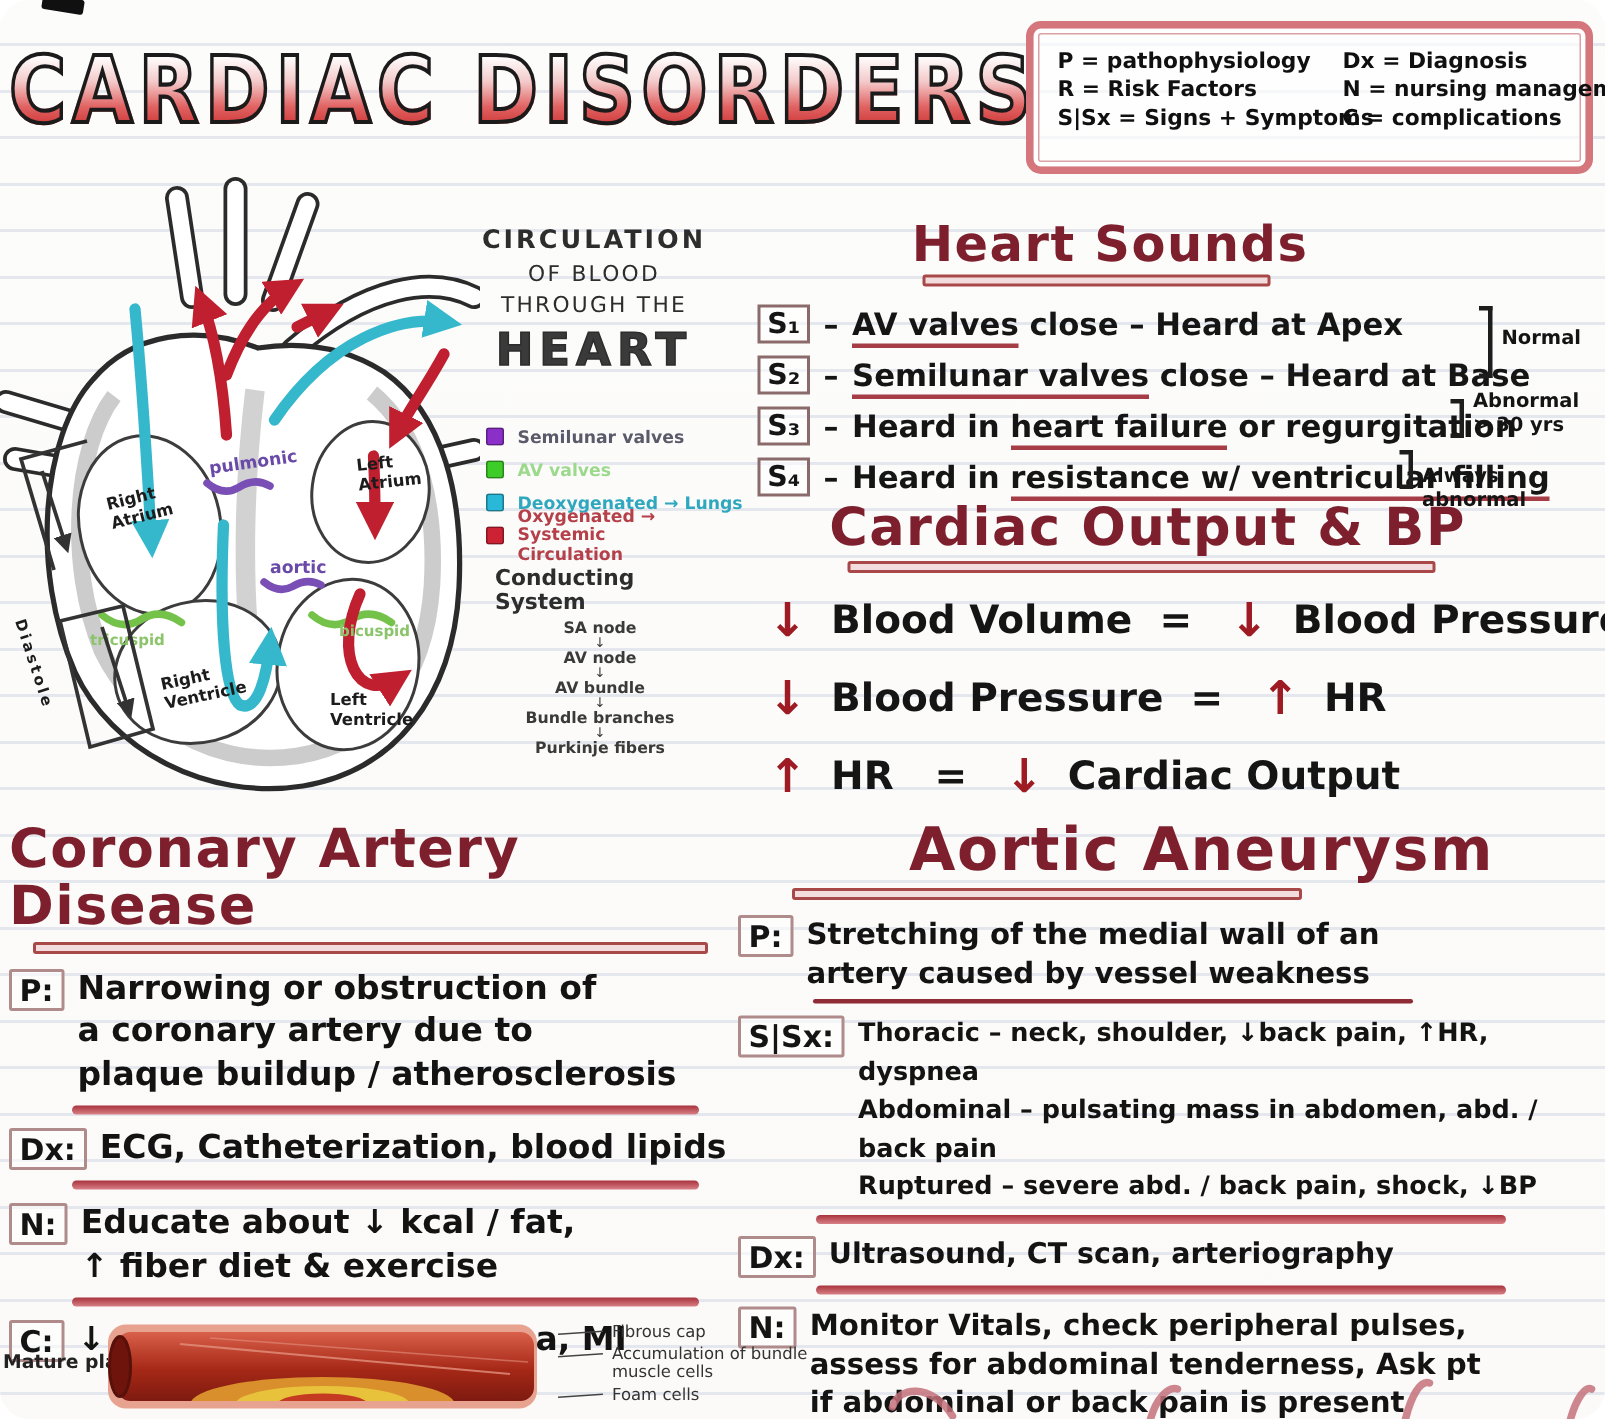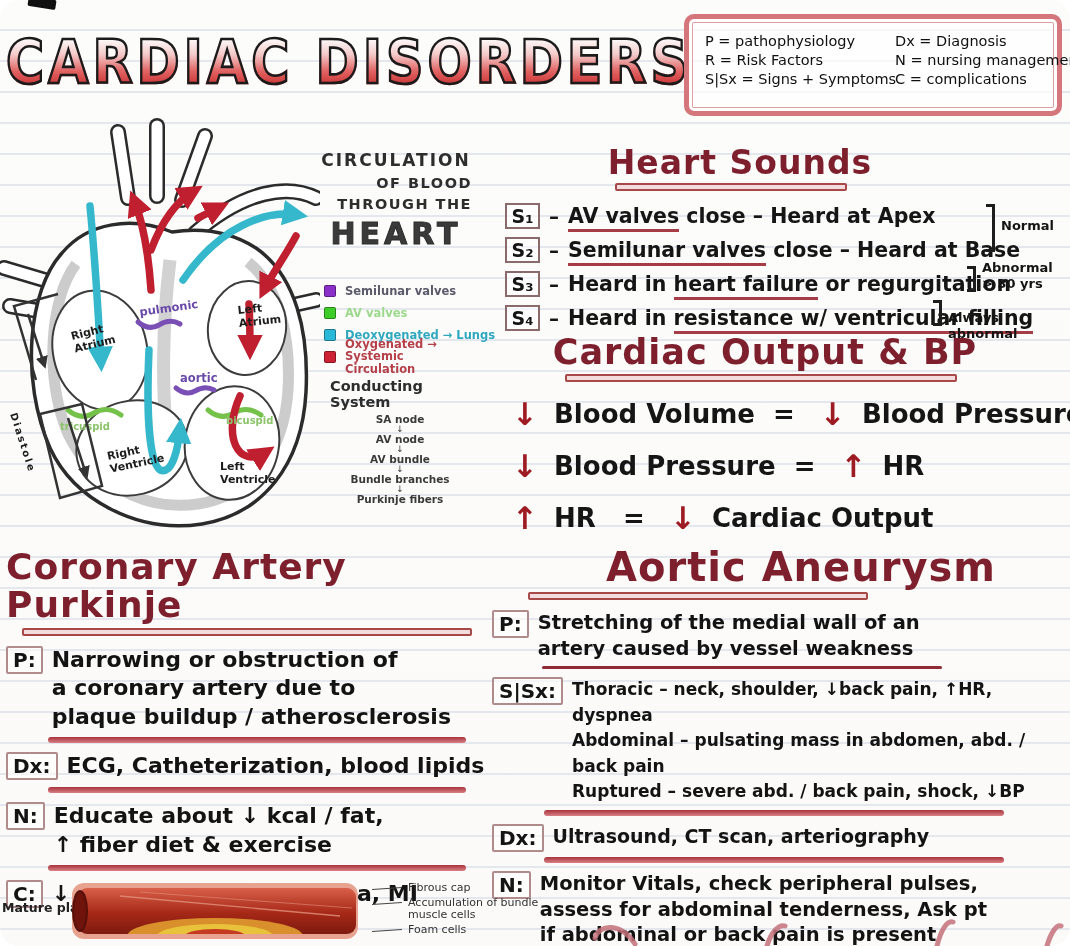--- a/index.html
+++ b/index.html
@@ -24,25 +24,25 @@
   
   .key-box{
     position:absolute; left:684px; top:14px; width:378px; height:102px;
     border:5px solid #d4767c; border-radius:10px;
     box-shadow: inset 0 0 0 3px #ffffff, inset 0 0 0 4px #dba0a4;
     background:rgba(255,255,255,.65);
     display:flex; gap:10px; padding:14px 6px 6px 16px;
   }
   .key-col{ display:flex; flex-direction:column; gap:3px; }
   .key-col.first{ width:180px; }
-  .key-item{ font-size:14.5px; font-weight:400; color:#101010; white-space:nowrap; }
+  .key-item{ font-size:14.5px; font-weight:700; color:#101010; white-space:nowrap; }
   
   .circ-caption{ position:absolute; left:320px; top:150px; width:152px; text-align:center; color:#2d2d2d; }
   .circ-l1{ font-size:17px; font-weight:800; letter-spacing:2px; }
-  .circ-l2,.circ-l3{ font-size:14.5px; font-weight:700; letter-spacing:1.5px; margin-top:5px;text-align:right;}
+  .circ-l2,.circ-l3{ font-size:14.5px; font-weight:400; letter-spacing:1.5px; margin-top:5px;}
   .circ-l4{ font-size:30px; font-weight:800; letter-spacing:4px; margin-top:4px; color:#3a3a3a;
             -webkit-text-stroke:1px #2c2c2c; }
   .flow-legend{ position:absolute; left:324px; top:284px; display:flex; flex-direction:column; gap:9px; }
   .leg-row{ display:flex; align-items:center; gap:9px; height:13px; }
   .sw{ width:12px; height:12px; border-radius:2px; border:1px solid rgba(0,0,0,.35); }
   .sw1{ background:#8b2fc9; } .sw2{ background:#3ecc28; } .sw3{ background:#29b8d8; } .sw4{ background:#cc2233; }
   .leg-label{ font-size:11.5px; font-weight:700; }
   .leg1{ color:#5a5a6a; } .leg2{ color:#9cd98c; } .leg3{ color:#2fa8bf; } .leg4{ color:#b5404a; width:120px; line-height:1.1;}
   .conducting{ position:absolute; left:330px; top:378px; width:140px; color:#2d2d2d;}
   .cond-title{ font-size:14.5px; font-weight:700; margin-bottom:3px; }
@@ -312,21 +312,21 @@
     </div>
     <div class="co-line">
       <span class="co-arrow">↓</span><span> Blood Pressure  =  </span><span class="co-arrow">↑</span><span> HR</span>
     </div>
     <div class="co-line">
       <span class="co-arrow">↑</span><span> HR   =  </span><span class="co-arrow">↓</span><span> Cardiac Output</span>
     </div>
   </section>
 
   <section class="cad">
-    <h2 class="sec-title cad-title">Coronary Artery Purkinje</h2>
+    <h2 class="sec-title cad-title">Coronary Artery Disease</h2>
     <div class="h-bar cad-bar"></div>
     <div class="entry">
       <span class="tag-box">P:</span>
       <div class="entry-lines">
         <div>Narrowing or obstruction of</div>
         <div>a coronary artery due to</div>
         <div>plaque buildup / atherosclerosis</div>
       </div>
     </div>
     <div class="red-rule"></div>

